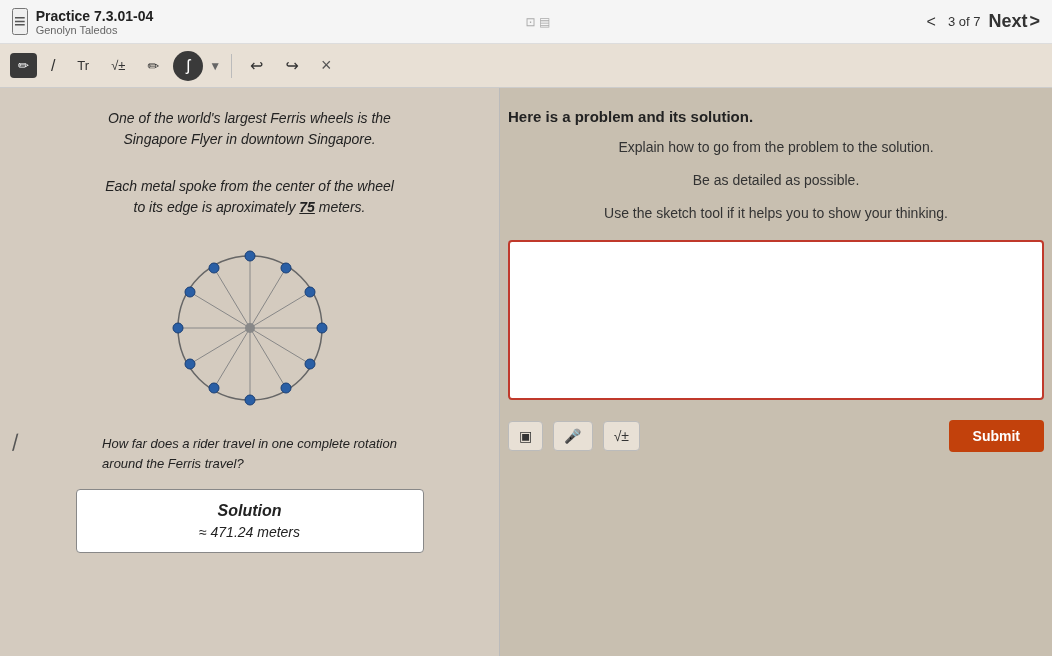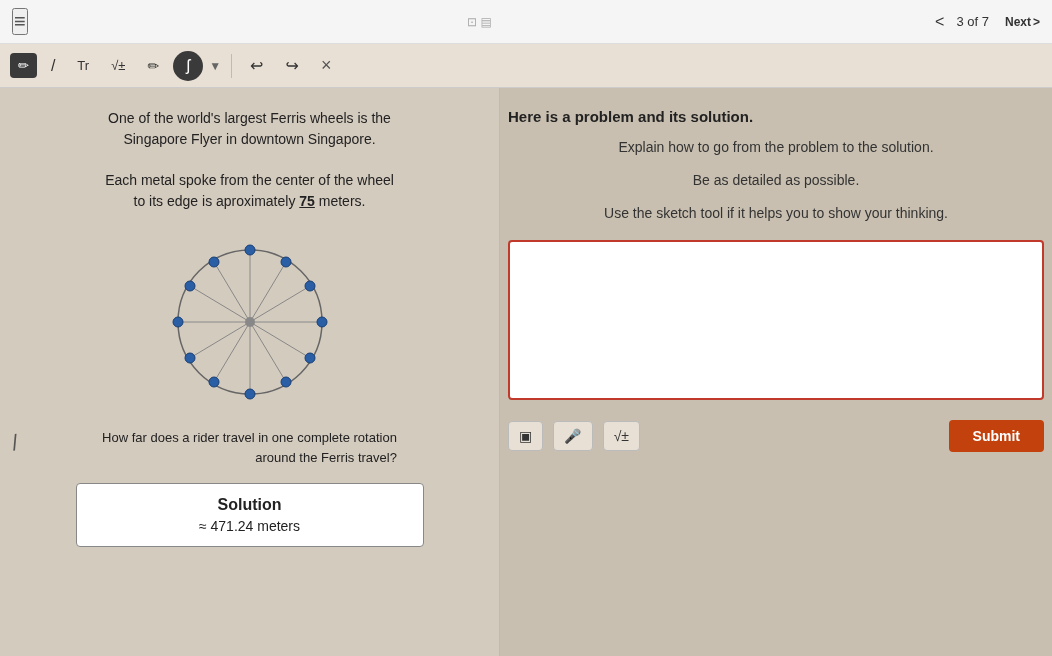--- a/index.html
+++ b/index.html
@@ -63,26 +63,25 @@
       color: #333;
       background: none;
       border: none;
       padding: 4px;
     }
     .next-btn {
       display: flex;
       align-items: center;
       gap: 2px;
       cursor: pointer;
-      font-size: 12px;
+      font-size: 18px;
       font-weight: 600;
       color: #333;
       background: none;
       border: none;
-      margin-left: 8px;
     }
 
     
     .toolbar {
       background: #e8e0d5;
       border-bottom: 1px solid #ccc;
       height: 44px;
       display: flex;
       align-items: center;
       padding: 0 10px;
@@ -135,38 +134,39 @@
     
     .left-panel {
       width: 500px;
       background: #d4cbbf;
       padding: 20px 10px;
       display: flex;
       flex-direction: column;
       align-items: center;
       border-right: 1px solid #bbb;
       position: relative;
+      font-style: italic;
     }
     .problem-text {
       font-size: 14px;
       color: #222;
       text-align: center;
       line-height: 1.5;
       margin-bottom: 10px;
     }
     .ferris-wheel-container {
       margin: 10px 0;
       display: flex;
       align-items: center;
       justify-content: center;
     }
     .question-text {
       font-size: 13px;
       color: #222;
-      text-align: right;
+      text-align: left;
       line-height: 1.5;
       margin-top: 6px;
     }
     .solution-box {
       border: 1px solid #888;
       border-radius: 4px;
       background: white;
       padding: 12px 24px;
       margin-top: 16px;
       text-align: center;
@@ -251,20 +251,24 @@
       width: 180px;
       height: 180px;
     }
   </style>
 </head>
 <body>
 
 <div class="top-bar">
   <div class="top-bar-left">
     <button class="hamburger">≡</button>
+    <div class="title-section">
+      <span class="main-title">Practice 7.3.01-04</span>
+      <span class="subtitle">Genolyn Taledos</span>
+    </div>
   </div>
   <div class="top-bar-center">
 
     <span style="font-size:12px;color:#aaa;">⊡ ▤</span>
   </div>
   <div class="top-bar-right">
     <button class="nav-arrow">&lt;</button>
     <span>3 of 7</span>
     <button class="next-btn">
       <span>Next</span>
@@ -291,21 +295,21 @@
   <button class="close-btn" style="margin-left:8px;">×</button>
 </div>
 
 <div class="main-content">
 
   <div class="left-panel">
     <p class="problem-text">
       <span>One of the world's largest Ferris wheels is the</span><br>
       <span>Singapore Flyer in downtown Singapore.</span>
     </p>
-    <p class="problem-text" style="margin-top:10px;">
+    <p class="problem-text" style="margin-top:16px;">
       <span>Each metal spoke from the center of the wheel</span><br>
       <span>to its edge is aproximately <span style="text-decoration:underline;font-weight:bold;">75</span> meters.</span>
     </p>
 
     <div class="ferris-wheel-container">
       <svg class="ferris-svg" viewBox="0 0 180 180">
 
         <circle cx="90" cy="90" r="72" fill="none" stroke="#666" stroke-width="1.5"></circle>
 
         <circle cx="90" cy="90" r="5" fill="#888"></circle>

